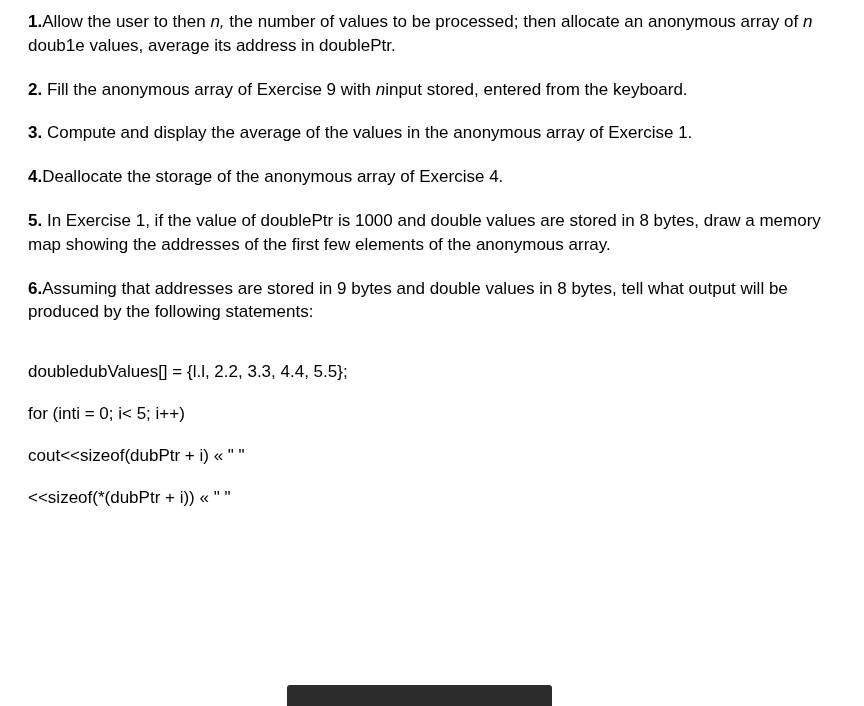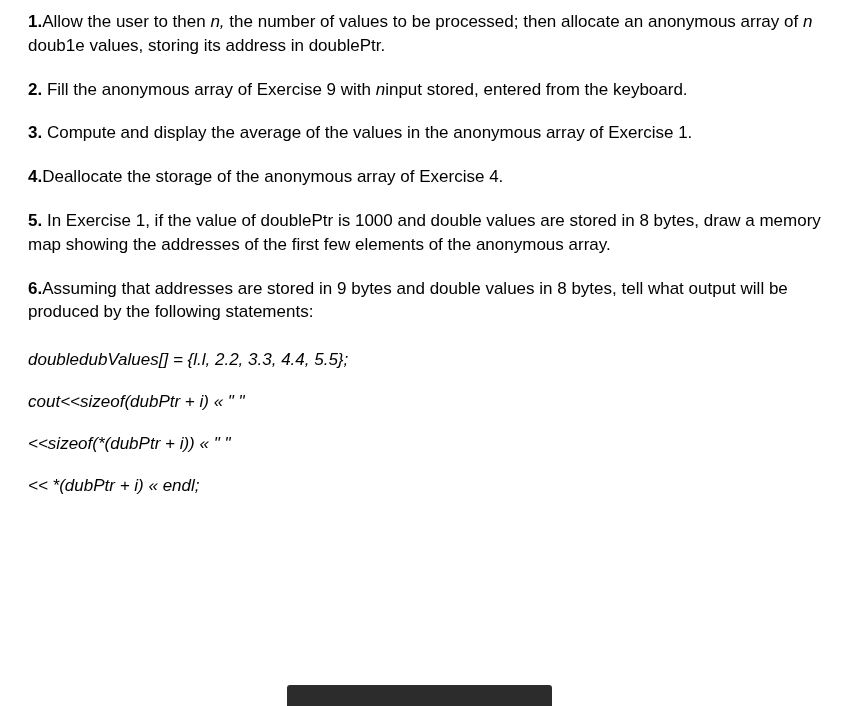--- a/index.html
+++ b/index.html
@@ -23,38 +23,37 @@
       font-weight: 700;
     }
     .italic {
       font-style: italic;
     }
     .code-line {
       margin-bottom: 18px;
       font-size: 17px;
     }
     .code-section {
-      margin-top: 24px;
-      font-style: italic;
+      margin-top: 36px;
     }
     .bottom-bar {
       position: fixed;
       bottom: 0;
       left: 287px;
       width: 265px;
       height: 21px;
       background: #2c2c2c;
       border-radius: 3px 3px 0 0;
     }
   </style>
 </head>
 <body>
 
 <div class="paragraph">
-  <span class="bold">1.</span><span>Allow the user to then </span><span class="italic">n,</span><span> the number of values to be processed; then allocate an anonymous array of </span><span class="italic">n</span><span> doub1e values, storing its address in doublePtr.</span>
+  <span class="bold">1.</span><span>Allow the user to then </span><span class="italic">n,</span><span> the number of values to be processed; then allocate an anonymous array of </span><span class="italic">n</span><span> doub1e values, average its address in doublePtr.</span>
 </div>
 
 <div class="paragraph">
   <span class="bold">2.</span><span> Fill the anonymous array of Exercise 9 with </span><span class="italic">n</span><span>input stored, entered from the keyboard.</span>
 </div>
 
 <div class="paragraph">
   <span class="bold">3.</span><span> Compute and display the average of the values in the anonymous array of Exercise 1.</span>
 </div>
 
@@ -65,18 +64,18 @@
 <div class="paragraph">
   <span class="bold">5.</span><span> In Exercise 1, if the value of doublePtr is 1000 and double values are stored in 8 bytes, draw a memory map showing the addresses of the first few elements of the anonymous array.</span>
 </div>
 
 <div class="paragraph">
   <span class="bold">6.</span><span>Assuming that addresses are stored in 9 bytes and double values in 8 bytes, tell what output will be produced by the following statements:</span>
 </div>
 
 <div class="code-section">
   <div class="code-line">doubledubValues[] = {l.l, 2.2, 3.3, 4.4, 5.5};</div>
+  <div class="code-line">for (inti = 0; i&lt; 5; i++)</div>
   <div class="code-line">cout&lt;&lt;sizeof(dubPtr + i) « " "</div>
   <div class="code-line">&lt;&lt;sizeof(*(dubPtr + i)) « " "</div>
-  <div class="code-line">&lt;&lt; *(dubPtr + i) « endl;</div>
 </div>
 
 <div class="bottom-bar"></div>
 
 </body></html>

